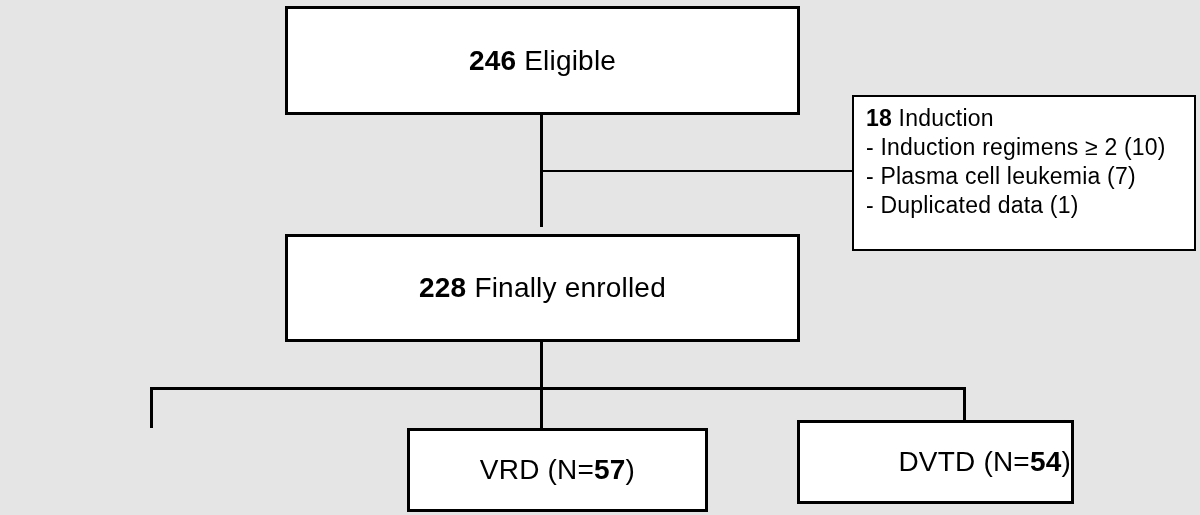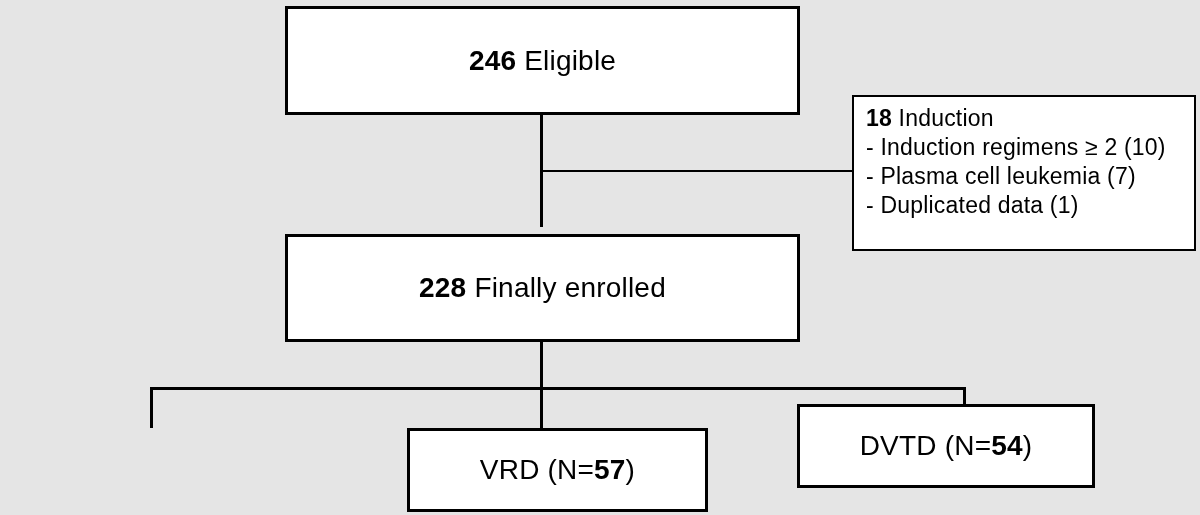--- a/index.html
+++ b/index.html
@@ -31,21 +31,21 @@
   .bold { font-weight: 700; }
   .line {
     position: absolute;
     background: #000000;
   }
   
   .node-eligible { left: 285px; top: 6px;   width: 515px; height: 109px; }
   .node-enrolled { left: 285px; top: 234px; width: 515px; height: 108px; }
   .node-vtd      { left: 2px;   top: 428px; width: 301px; height: 84px; }
   .node-vrd      { left: 391px; top: 428px; width: 301px; height: 84px; margin-left: 16px; }
-  .node-dvtd     { left: 797px; top: 404px; width: 298px; height: 84px; }
+  .node-dvtd     { left: 797px; top: 420px; width: 277px; height: 84px; justify-content: flex-end; }
   .node-excluded {
     left: 852px; top: 95px; width: 344px; height: 156px;
     border-width: 2px;
     display: block;
     font-size: 23px;
     line-height: 29px;
     padding: 7px 4px 0 12px;
   }
   .ex-line { white-space: pre-wrap; }
   

